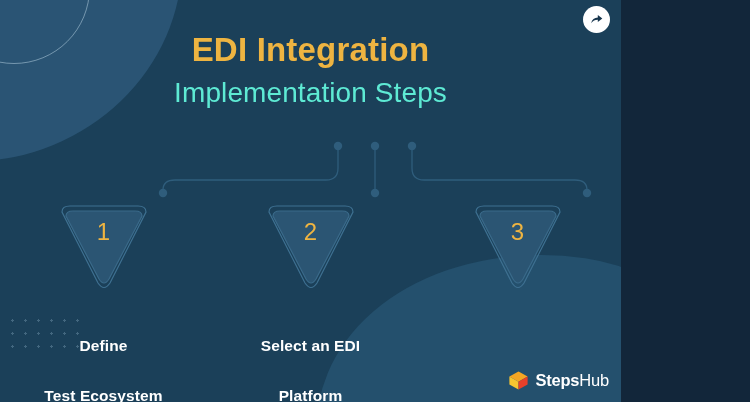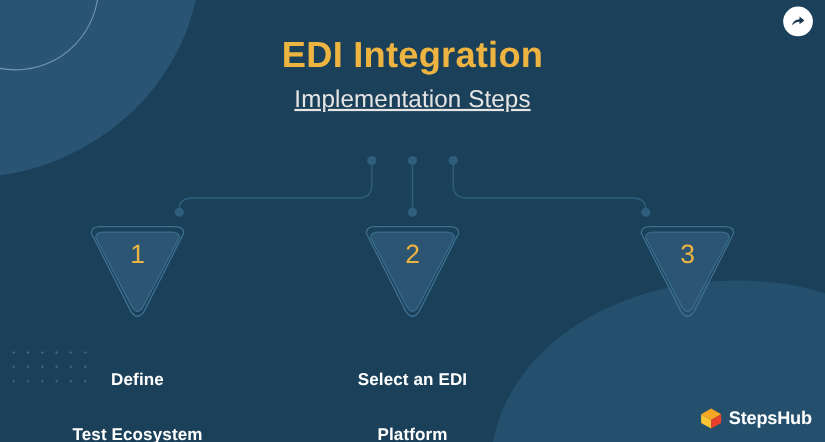--- a/index.html
+++ b/index.html
@@ -2,21 +2,21 @@
 <html><head>
 <meta charset="utf-8">
 <style>
   html, body {
     margin: 0;
     padding: 0;
     background: #12263a;
   }
   #slide {
     position: relative;
-    width: 750px;
+    width: 621px;
     height: 402px;
     overflow: hidden;
     background: #1b4059;
     font-family: "Liberation Sans", sans-serif;
     -webkit-font-smoothing: antialiased;
   }
 
   
   .bg-layer {
     position: absolute;
@@ -91,26 +91,25 @@
   .title {
     margin: 0;
     font-size: 33px;
     font-weight: bold;
     color: #eeb441;
     letter-spacing: 0.2px;
     line-height: 1.05;
   }
   .subtitle {
     margin: 10px 0 0 0;
-    font-size: 22px;
+    font-size: 28px;
     font-weight: normal;
-    color: #e5e5e5;
+    color: #5eead4;
     letter-spacing: 0.1px;
     line-height: 1.05;
-    text-decoration: underline;
   }
 
   
   .connectors {
     position: absolute;
     left: 0;
     top: 0;
     width: 750px;
     height: 402px;
     z-index: 2;
@@ -174,21 +173,21 @@
     z-index: 6;
   }
   .logo-mark { display: block; }
   .logo-text {
     font-size: 16.5px;
     line-height: 1;
     color: #ffffff;
     letter-spacing: -0.2px;
   }
   .logo-text .b { font-weight: bold; }
-  .logo-text .l { font-weight: bold; }
+  .logo-text .l { font-weight: normal; }
 </style>
 </head>
 <body>
 
 <div id="slide">
 
   <div class="bg-layer">
     <div class="blob-topleft"></div>
     <div class="ring-topleft"></div>
     <div class="wave-bottomright"></div>

